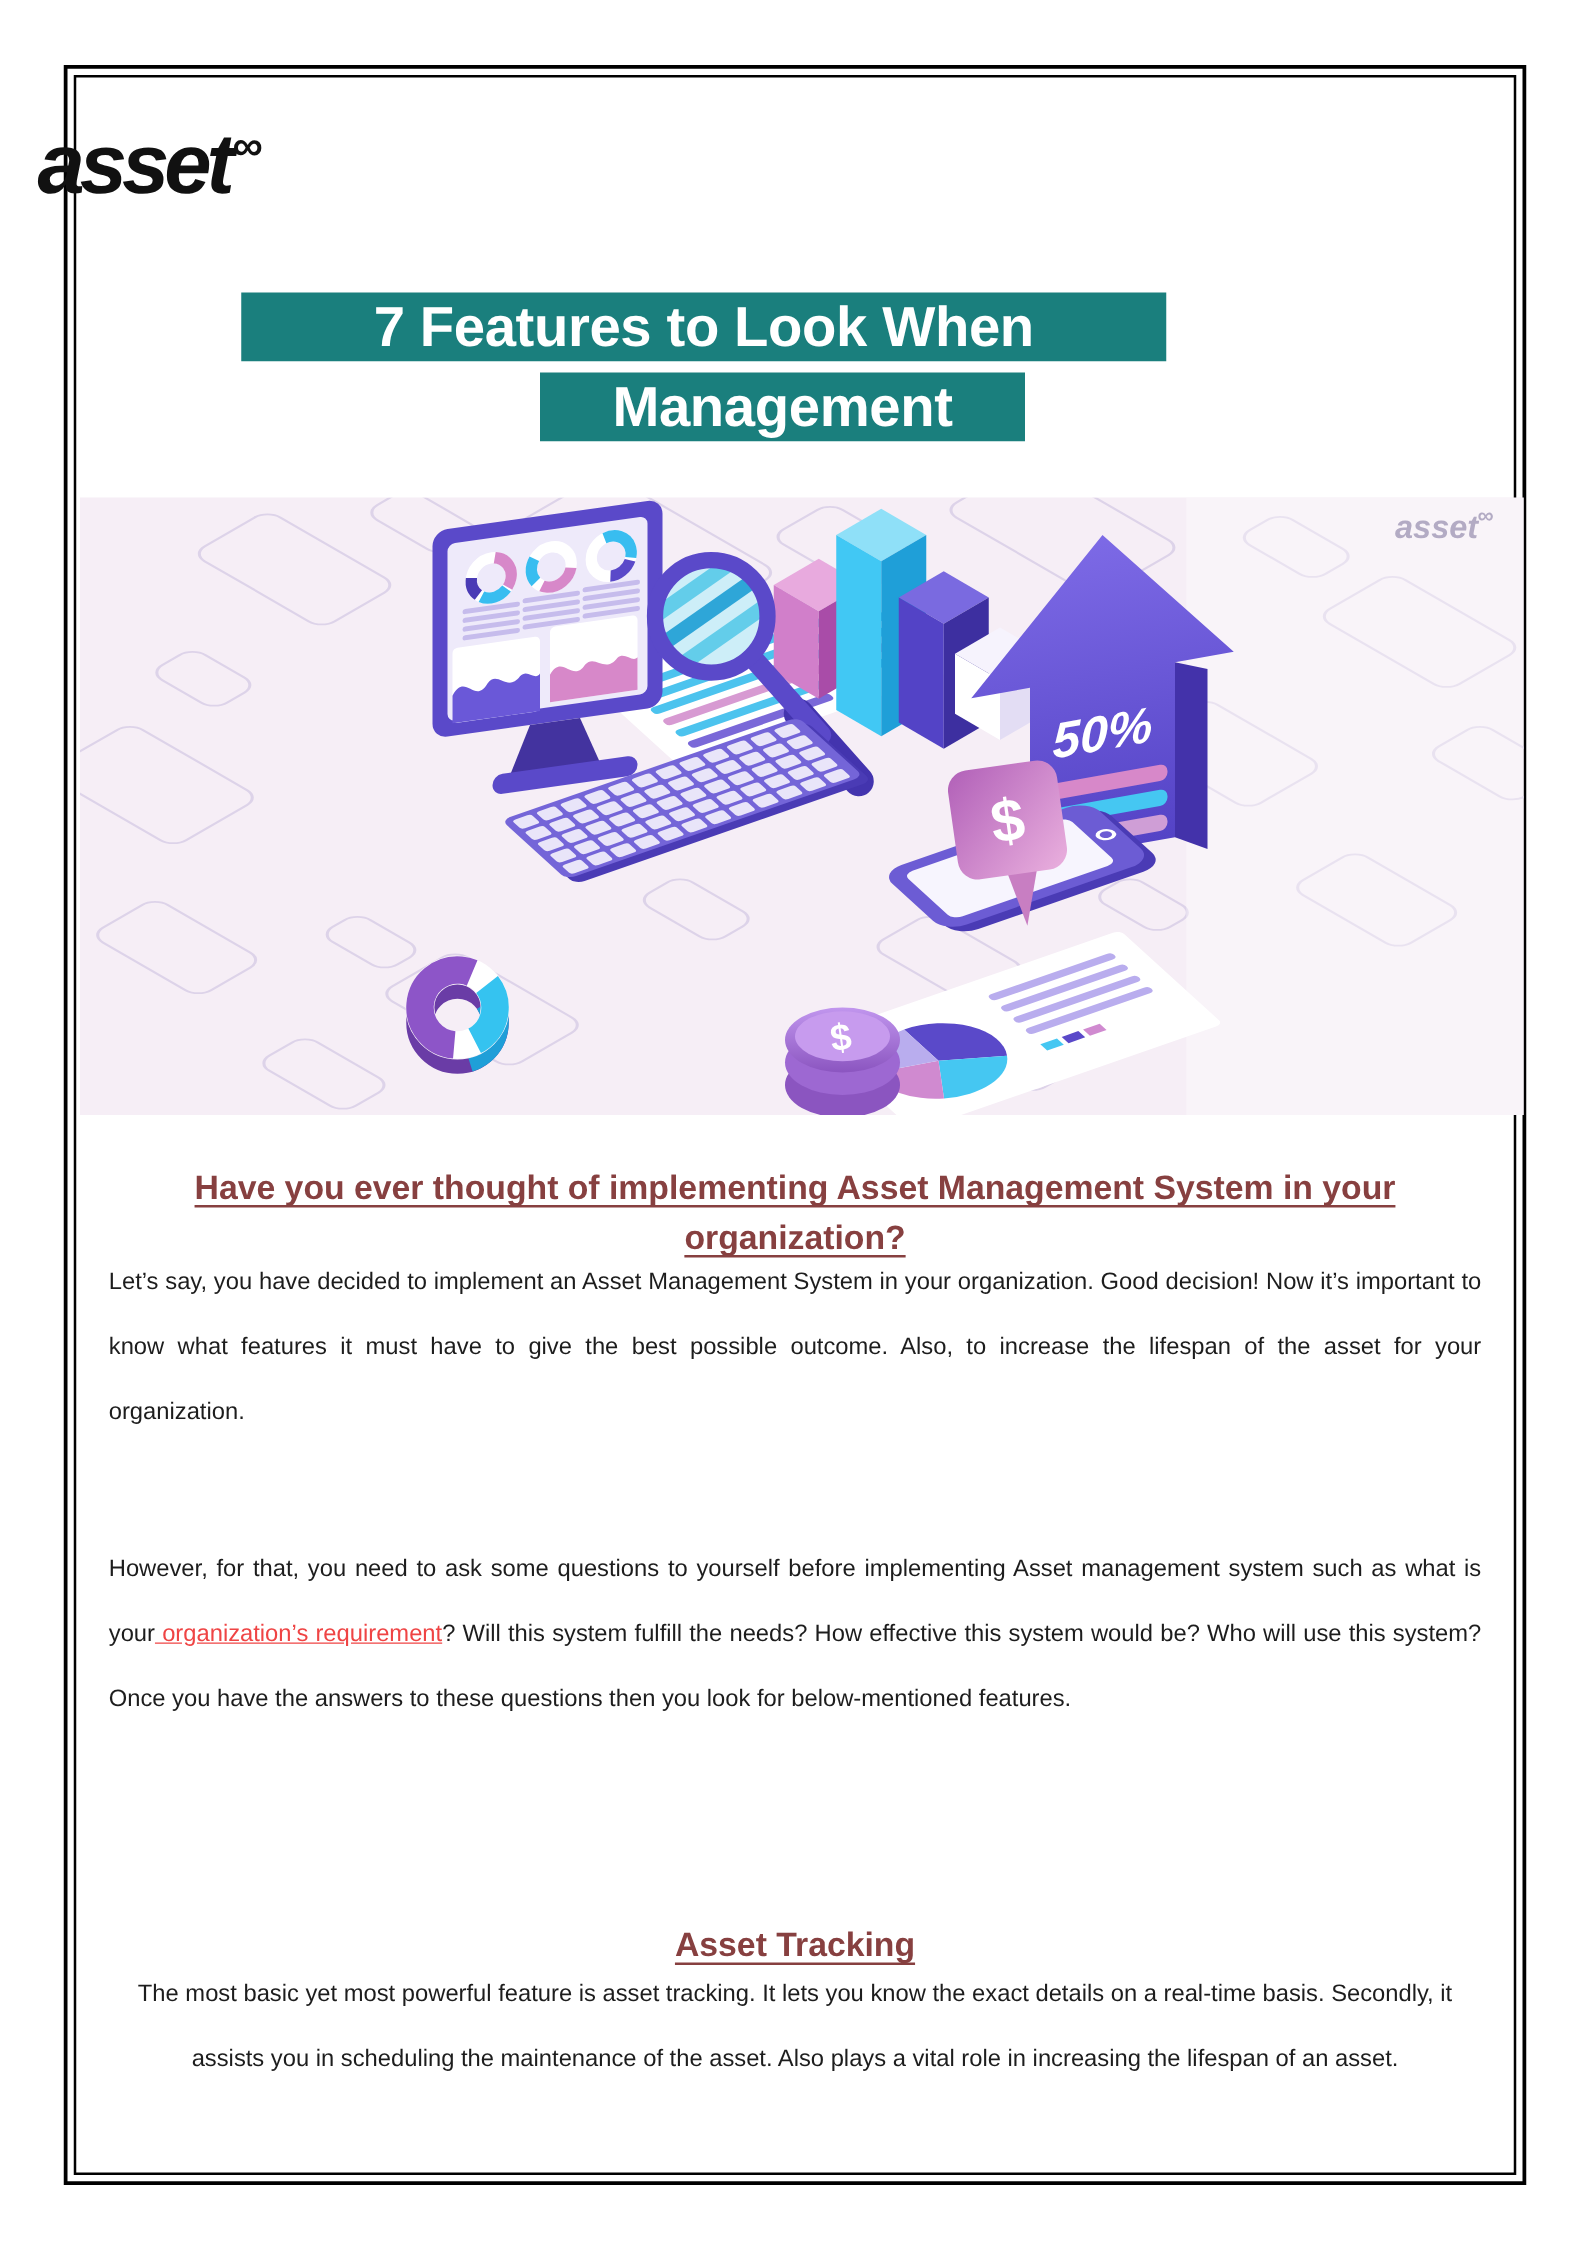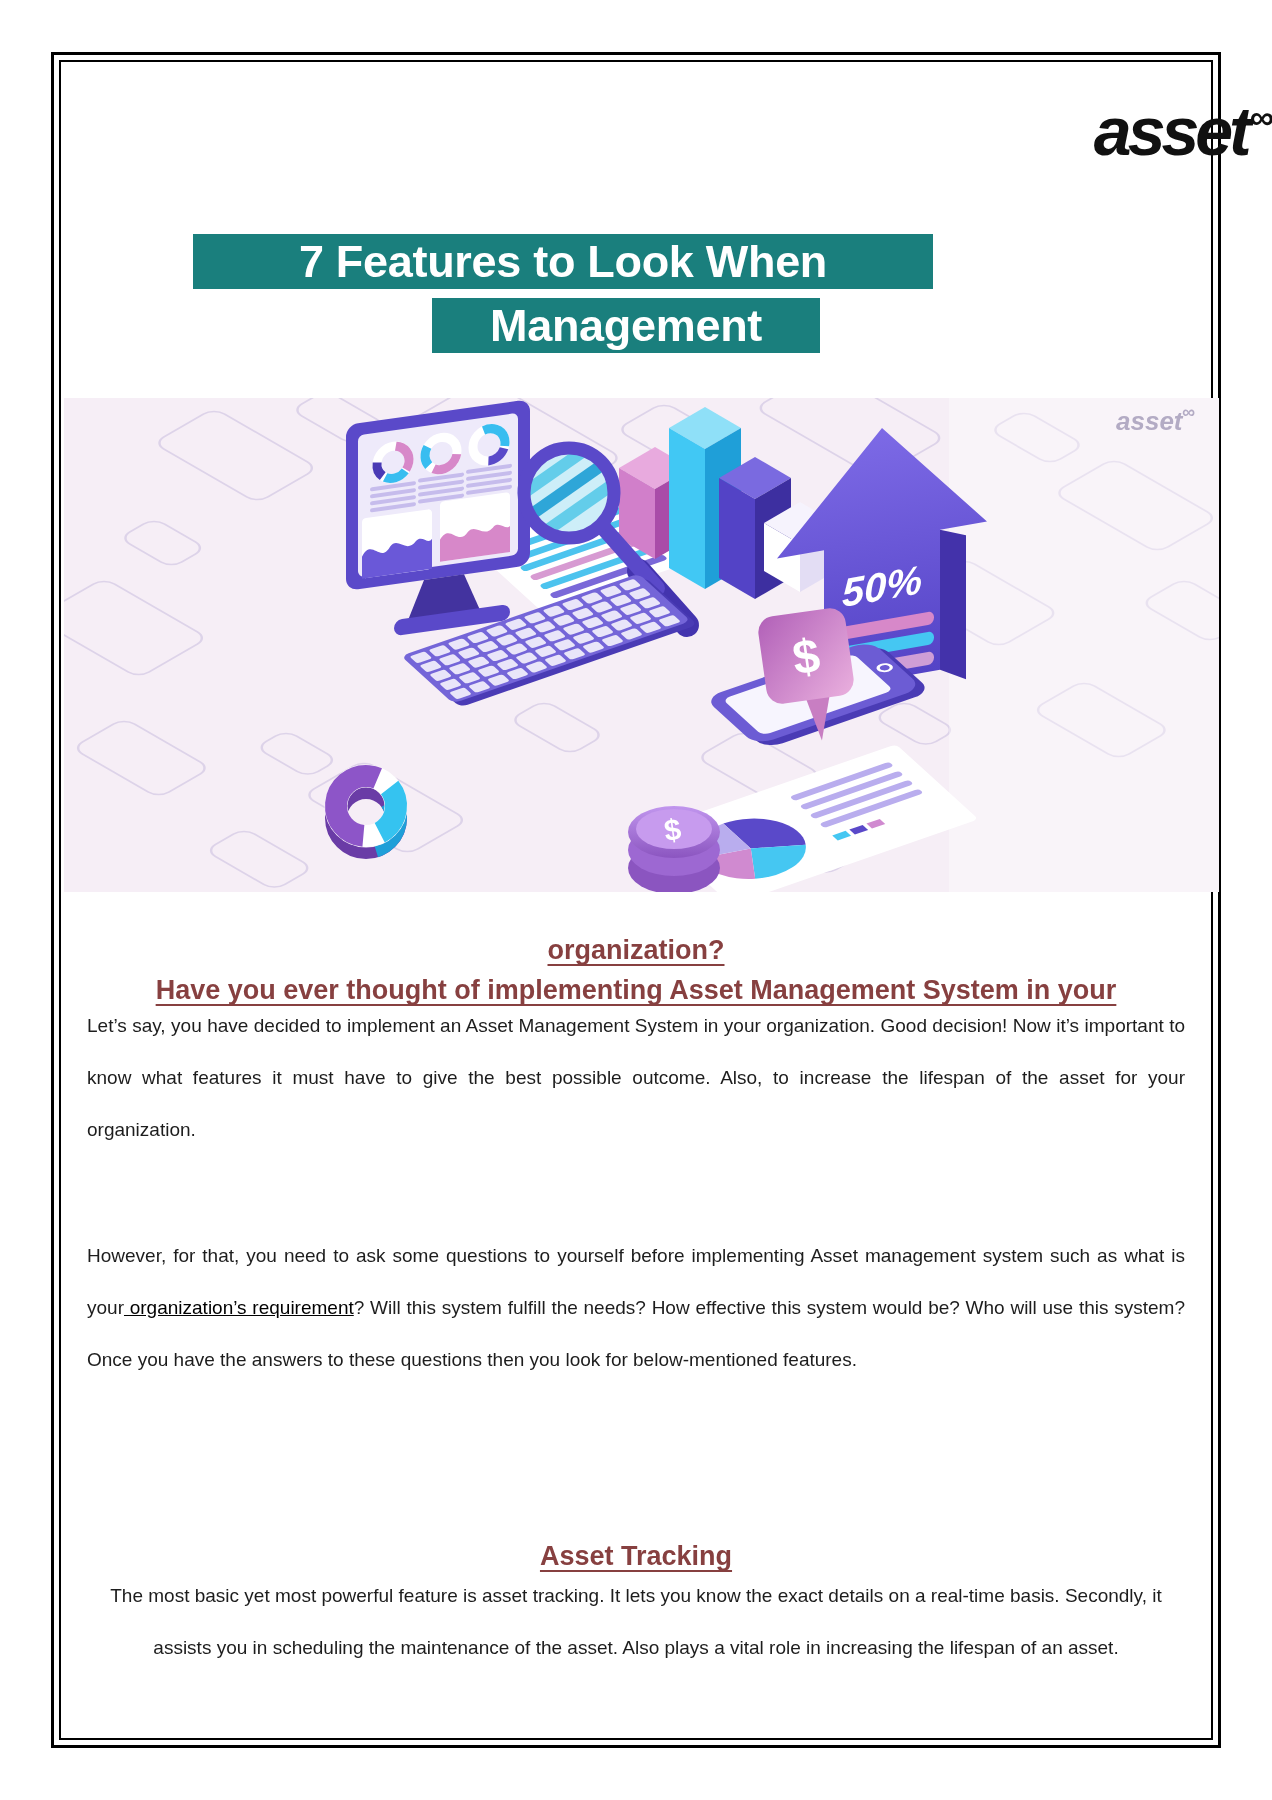--- a/index.html
+++ b/index.html
@@ -3,21 +3,21 @@
 <meta charset="utf-8">
 <style>
   html,body{margin:0;padding:0;background:#fff;}
   body{width:1272px;height:1800px;position:relative;overflow:hidden;
        font-family:"Liberation Sans",sans-serif;color:#1d1d1d;}
   .page-border{position:absolute;left:51px;top:52px;width:1170px;height:1696px;
        border:3px solid #000;box-sizing:border-box;pointer-events:none;}
   .page-border-inner{position:absolute;left:5px;top:5px;right:5px;bottom:5px;
        border:2px solid #000;}
   
-  .logo{position:absolute;top:92px;left:0;width:100%;text-align:right;}
+  .logo{position:absolute;top:92px;left:0;width:100%;text-align:left;}
   .logo-inner{display:inline-block;margin-left:30px;}
   .logo-text{font-size:68px;font-weight:bold;font-style:italic;letter-spacing:-4px;color:#111;}
   .logo-symbol{font-size:34px;font-weight:bold;color:#111;position:relative;top:-26px;left:2px;}
   
   .title-line{position:absolute;background:#1a7f7d;color:#fff;font-weight:bold;
        font-size:45px;line-height:55px;height:55px;text-align:center;letter-spacing:-.3px;}
   .title-line-1{left:193px;top:234px;width:740px;}
   .title-line-2{left:432px;top:298px;width:388px;}
   
   .hero{position:absolute;left:64px;top:398px;width:1155px;height:494px;background:#f6eef6;overflow:hidden;}
@@ -29,21 +29,21 @@
        font-size:27px;font-weight:bold;color:#874040;line-height:40px;}
   .section-heading .hl{text-decoration:underline;text-decoration-thickness:2px;text-underline-offset:5px;}
   .intro-heading{top:908px;}
   .tracking-heading{top:1514px;}
   .body-par{position:absolute;left:87px;width:1098px;margin:0;
        font-size:19px;line-height:52px;color:#1d1d1d;}
   .just{text-align:justify;text-justify:inter-word;}
   .p1{top:1000px;}
   .p2{top:1230px;}
   .p3{top:1570px;text-align:center;}
-  .doc-link{color:#000000;cursor:pointer;}
+  .doc-link{color:#ef4444;cursor:pointer;}
 </style>
 </head>
 <body>
 
 <div class="page-border">
   <div class="page-border-inner"></div>
 </div>
 
 <header class="logo">
   <span class="logo-inner">
@@ -306,22 +306,22 @@
     <ellipse cx="610" cy="470" rx="46" ry="26" fill="#8b55c0"></ellipse>
     <ellipse cx="610" cy="452" rx="46" ry="26" fill="#9d68d2"></ellipse>
     <ellipse cx="610" cy="434" rx="46" ry="26" fill="url(#gradCoin)"></ellipse>
     <ellipse cx="610" cy="431" rx="38" ry="20" fill="#c79bee"></ellipse>
     <text x="610" y="442" text-anchor="middle" font-size="30" font-weight="bold" fill="#ffffff" transform="rotate(-8 610 442)">$</text>
   </g>
 </svg>
 </div>
 
 <h2 class="section-heading intro-heading">
+  <div><span class="hl">Have you ever thought of implementing Asset Management System in your</span></div>
   <div><span class="hl">organization?</span></div>
-  <div><span class="hl">Have you ever thought of implementing Asset Management System in your</span></div>
 </h2>
 
 <p class="body-par just p1">Let’s say, you have decided to implement an Asset Management System in your organization. Good decision! Now it’s important to know what features it must have to give the best possible outcome. Also, to increase the lifespan of the asset for your organization.</p>
 
 <p class="body-par just p2"><span>However, for that, you need to ask some questions to yourself before implementing Asset management system such as what is your</span><a class="doc-link" href="#"> organization’s requirement</a><span>? Will this system fulfill the needs? How effective this system would be? Who will use this system? Once you have the answers to these questions then you look for below-mentioned features.</span></p>
 
 <h2 class="section-heading tracking-heading">
   <span class="hl">Asset Tracking</span>
 </h2>
 

